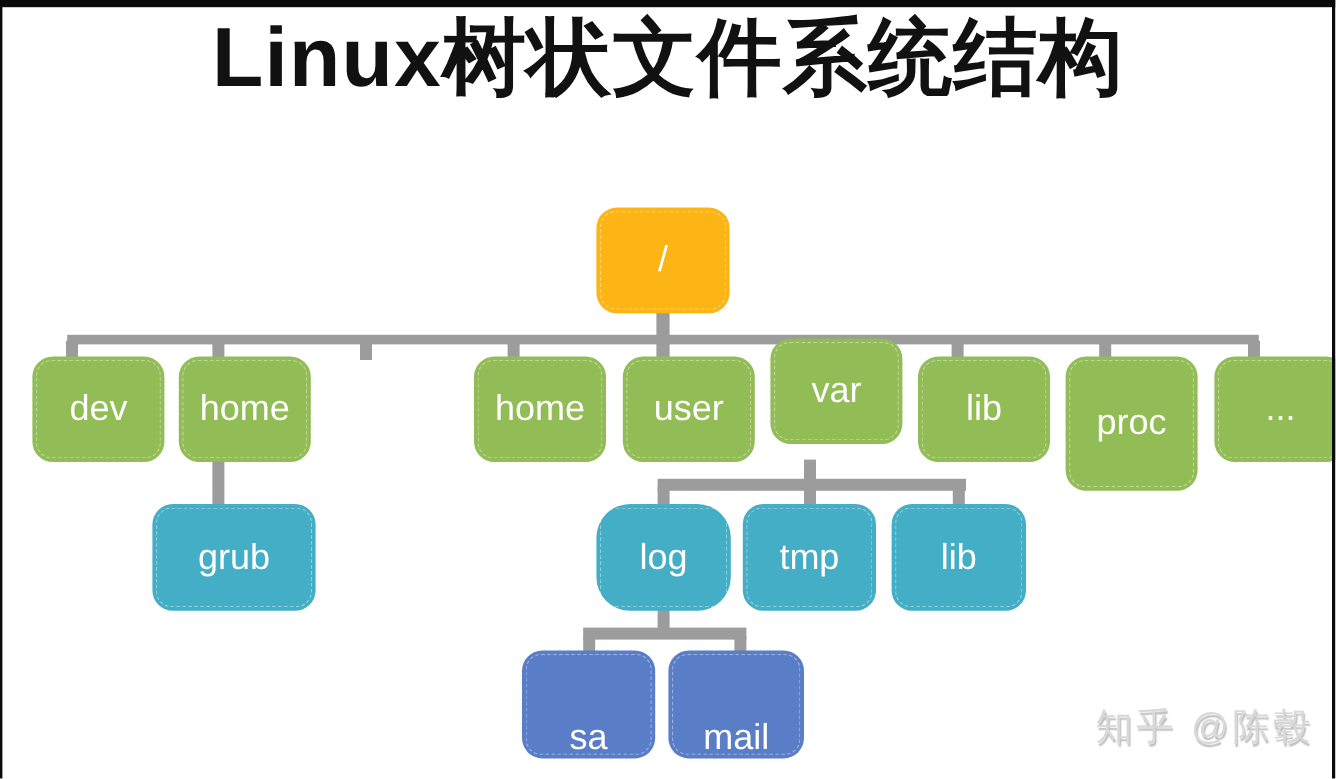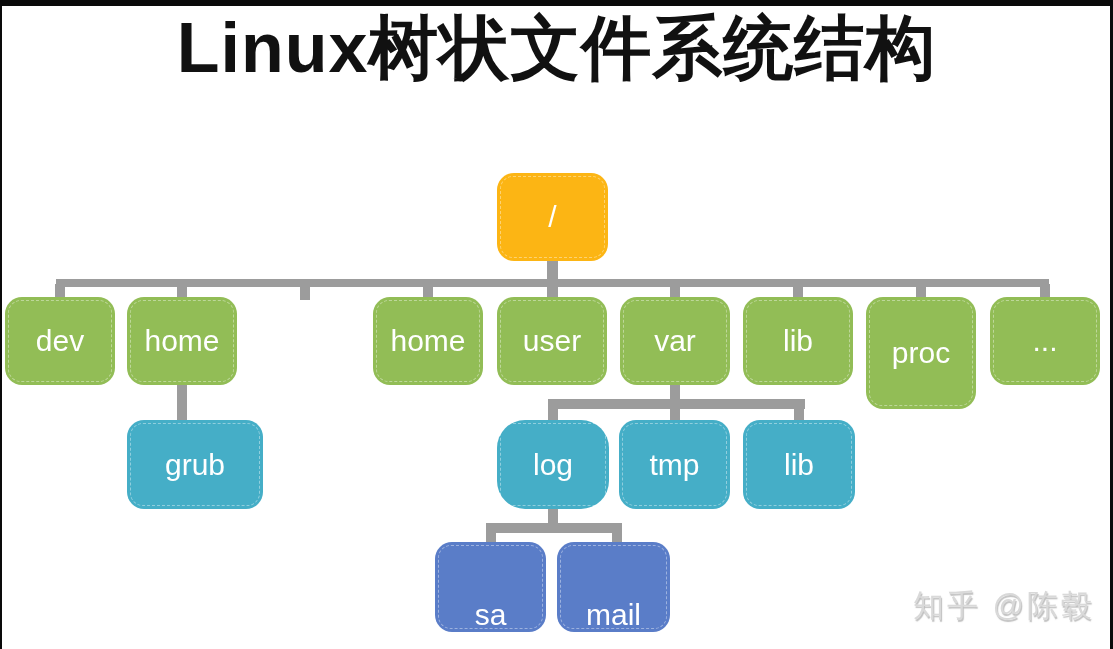--- a/index.html
+++ b/index.html
@@ -31,21 +31,21 @@
     display:flex;align-items:center;justify-content:center;
     color:#ffffff;
     font-size:30px;
   }
   .node::after{
     content:"";position:absolute;left:3px;right:3px;top:3px;bottom:3px;
     border:1px dashed rgba(255,255,255,.40);
     border-radius:13px;pointer-events:none;
   }
   .node.orange{background:var(--root,#fcb514);}
-  .node.green {background:var(--dir,#8fbc53);}
+  .node.green {background:var(--dir,#8fbc53);margin-left:22px;}
   .node.teal  {background:var(--sub,#43adc6);}
   .node.blue  {background:var(--leaf,#5a7dc8);align-items:flex-end;}
 
   .watermark{
     position:absolute;right:18px;top:585px;
     font-size:31px;letter-spacing:3px;
     color:var(--watermark_color,#d8d8d8);
     text-shadow:1px 2px 1px rgba(130,130,130,.5), -1px -1px 0 rgba(255,255,255,.9);
     white-space:nowrap;
   }
@@ -89,21 +89,21 @@
   </div>
   <div class="node green" style="left:127px;top:297px;width:110px;height:88px;">
     <span>home</span>
   </div>
   <div class="node green" style="left:373px;top:297px;width:110px;height:88px;">
     <span>home</span>
   </div>
   <div class="node green" style="left:497px;top:297px;width:110px;height:88px;">
     <span>user</span>
   </div>
-  <div class="node green" style="left:620px;top:297px;width:110px;height:88px;">
+  <div class="node green" style="left:620px;top:282px;width:110px;height:88px;">
     <span>var</span>
   </div>
   <div class="node green" style="left:743px;top:297px;width:110px;height:88px;">
     <span>lib</span>
   </div>
   <div class="node green" style="left:866px;top:297px;width:110px;height:112px;">
     <span>proc</span>
   </div>
   <div class="node green" style="left:990px;top:297px;width:110px;height:88px;">
     <span>...</span>

